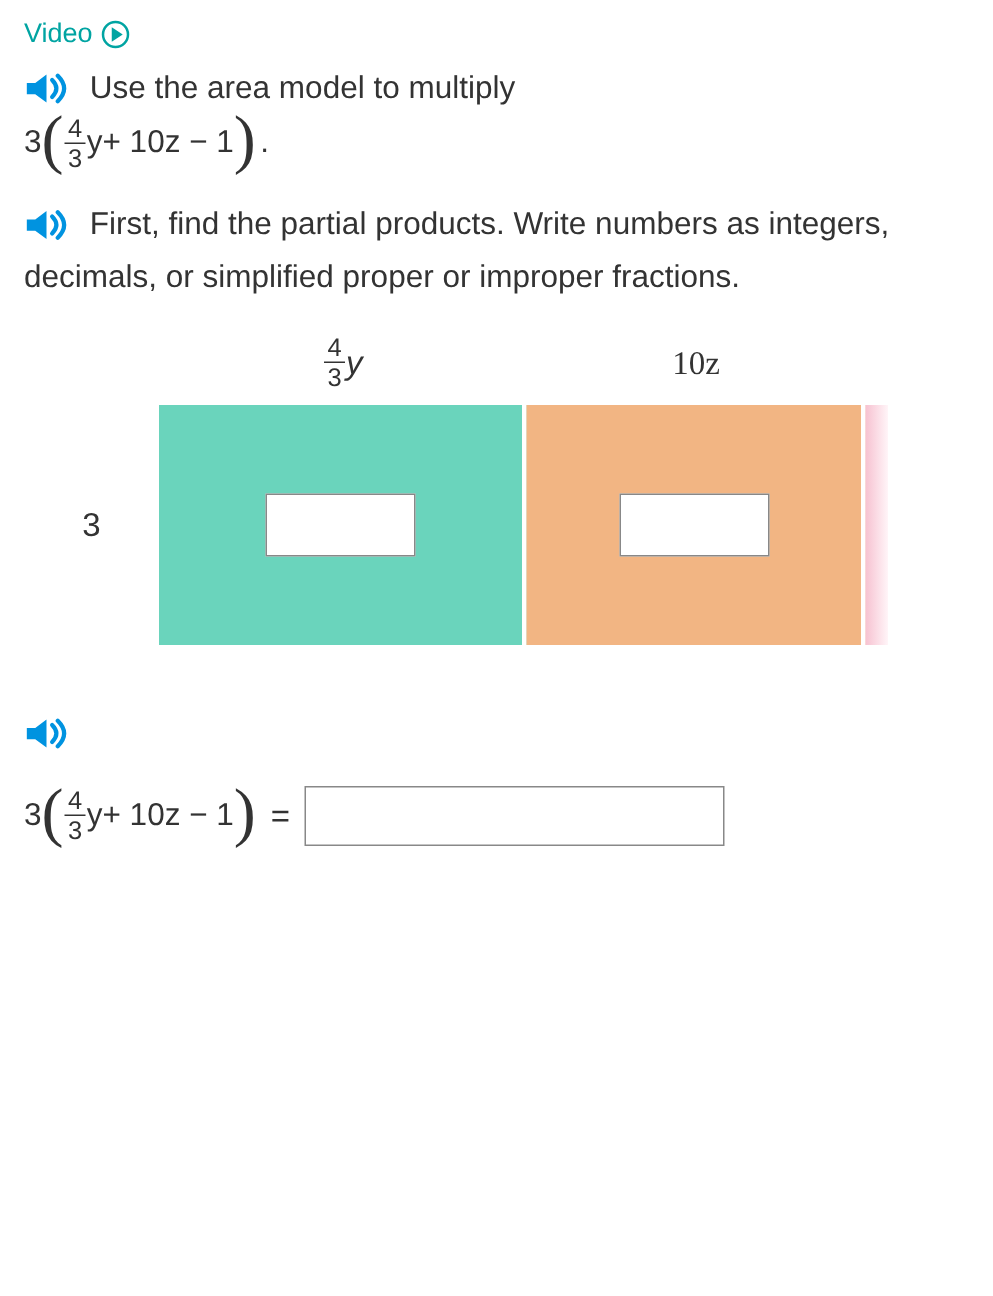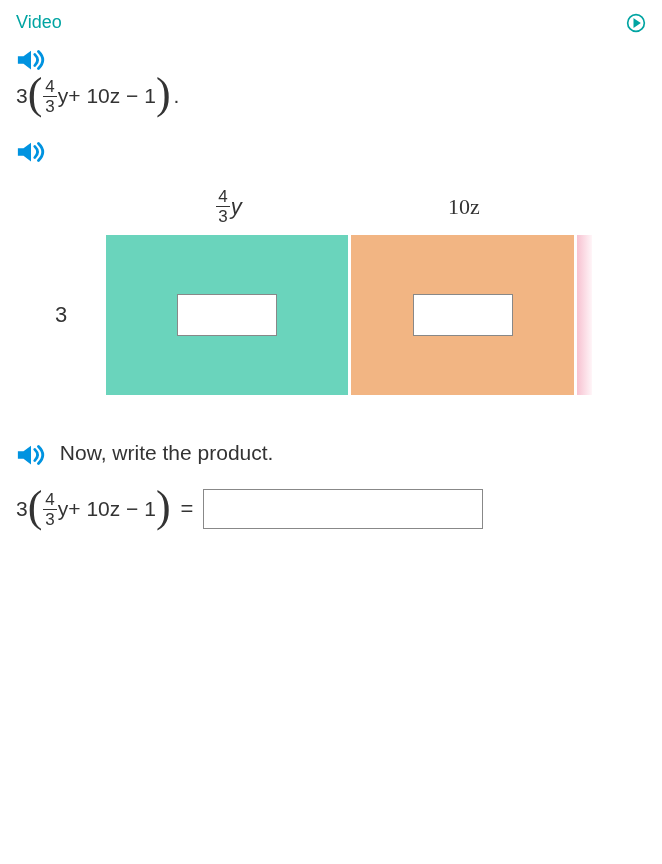--- a/index.html
+++ b/index.html
@@ -11,21 +11,21 @@
     color: #333;
     width: 662px;
     background: #fff;
   }
   .video-link {
     text-align: right;
     color: #00a4a2;
     font-size: 18px;
     margin-bottom: 8px;
     display: flex;
-    justify-content: space-between;
+    justify-content: flex-start;
     align-items: center;
     gap: 5px;
   }
   .video-link svg { width: 20px; height: 20px; }
   .para {
     line-height: 1.7;
     margin-bottom: 18px;
   }
   .speaker {
     display: inline-block;
@@ -123,20 +123,21 @@
 </div>
 
 <div class="para">
   <span class="speaker">
     <svg viewBox="0 0 32 24">
         <path d="M2 8 L8 8 L16 2 L16 22 L8 16 L2 16 Z" fill="#0093e0"></path>
         <path d="M20 6 Q26 12 20 18" fill="none" stroke="#0093e0" stroke-width="3" stroke-linecap="round"></path>
         <path d="M24 3 Q33 12 24 21" fill="none" stroke="#0093e0" stroke-width="3" stroke-linecap="round"></path>
       </svg>
   </span>
+  <span>Use the area model to multiply</span>
   <br>
   <span class="expr-row">
     <span class="coef">3</span>
     <span class="lparen">(</span>
     <span class="frac">
       <span class="num">4</span>
       <span class="den">3</span>
     </span>
     <span>y</span>
     <span> + 10z − 1</span>
@@ -146,20 +147,21 @@
 </div>
 
 <div class="para">
   <span class="speaker">
     <svg viewBox="0 0 32 24">
         <path d="M2 8 L8 8 L16 2 L16 22 L8 16 L2 16 Z" fill="#0093e0"></path>
         <path d="M20 6 Q26 12 20 18" fill="none" stroke="#0093e0" stroke-width="3" stroke-linecap="round"></path>
         <path d="M24 3 Q33 12 24 21" fill="none" stroke="#0093e0" stroke-width="3" stroke-linecap="round"></path>
       </svg>
   </span>
+  <span>First, find the partial products. Write numbers as integers, decimals, or simplified proper or improper fractions.</span>
 </div>
 
 <div class="area-wrap">
   <div class="area-headers">
     <div class="hcell c1">
       <span class="frac">
         <span class="num">4</span>
         <span class="den">3</span>
       </span>
       <span style="font-style: italic;">y</span>
@@ -183,21 +185,20 @@
 </div>
 
 <div class="para">
   <span class="speaker">
     <svg viewBox="0 0 32 24">
         <path d="M2 8 L8 8 L16 2 L16 22 L8 16 L2 16 Z" fill="#0093e0"></path>
         <path d="M20 6 Q26 12 20 18" fill="none" stroke="#0093e0" stroke-width="3" stroke-linecap="round"></path>
         <path d="M24 3 Q33 12 24 21" fill="none" stroke="#0093e0" stroke-width="3" stroke-linecap="round"></path>
       </svg>
   </span>
-  <span>Now, write the product.</span>
 </div>
 
 <div class="final-row">
   <span class="expr-row">
     <span class="coef">3</span>
     <span class="lparen">(</span>
     <span class="frac">
       <span class="num">4</span>
       <span class="den">3</span>
     </span>

